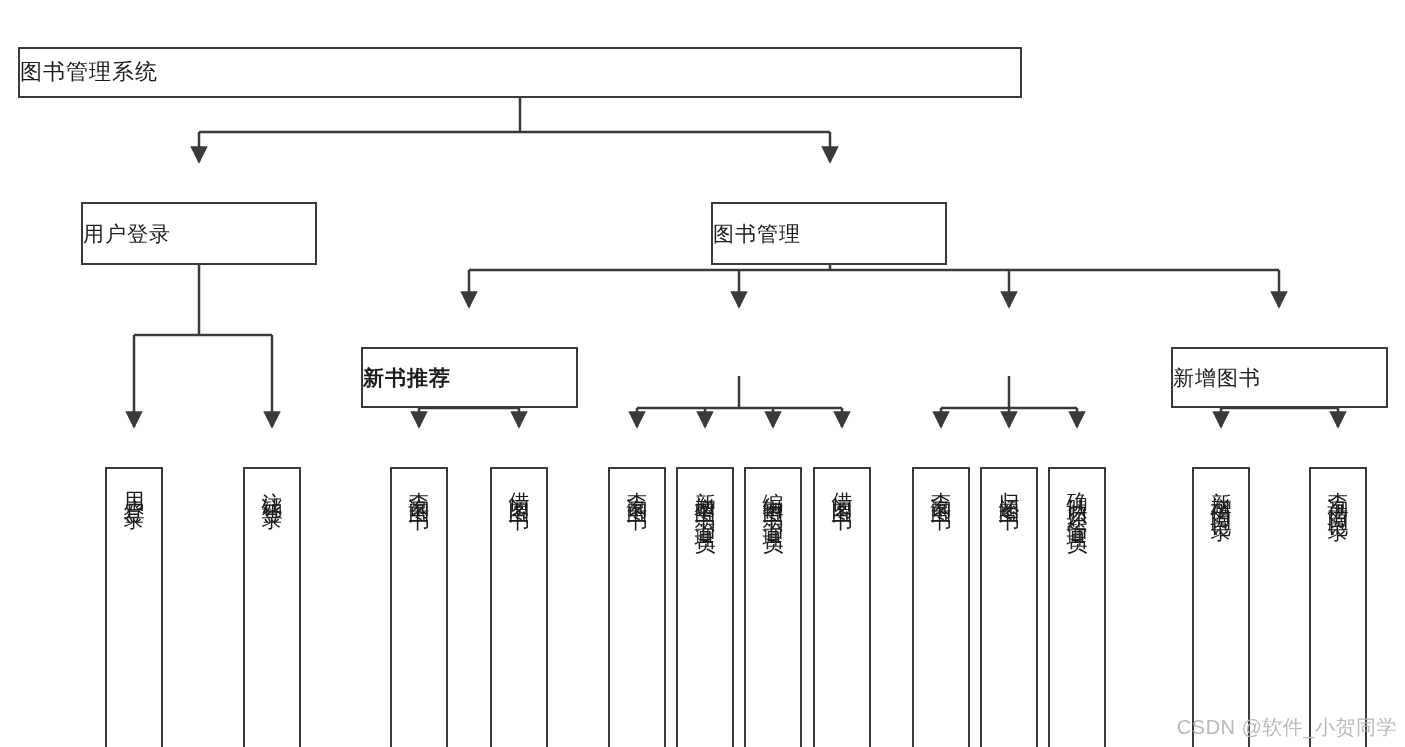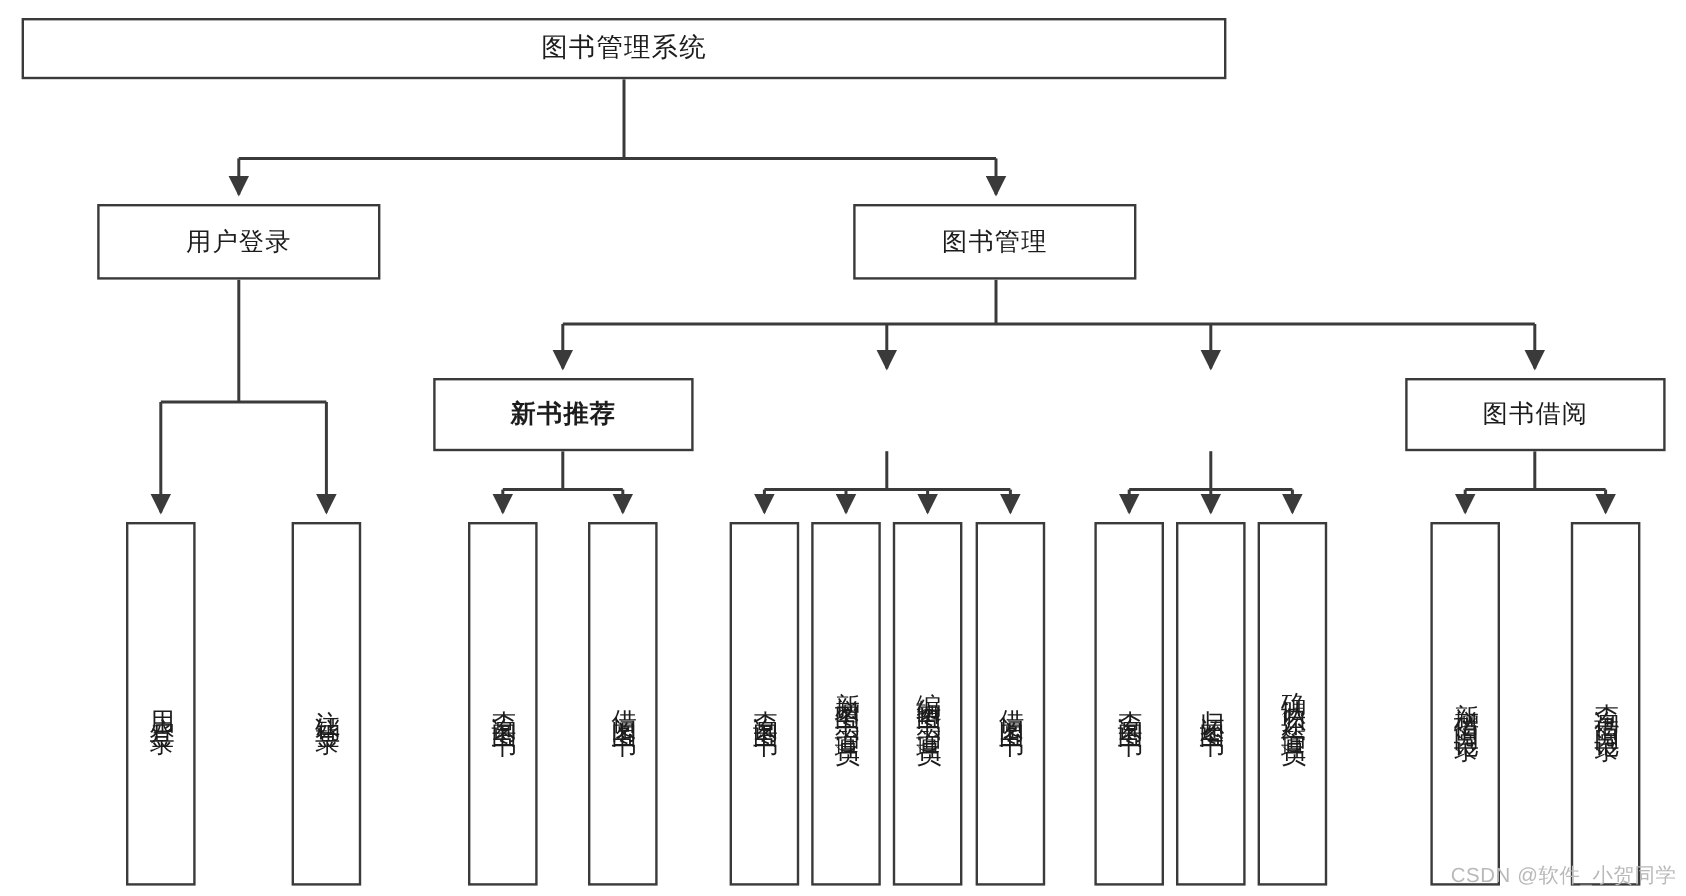--- a/index.html
+++ b/index.html
@@ -27,22 +27,23 @@
     pointer-events: none;
   }
   .node {
     position: absolute;
     box-sizing: border-box;
     border: 2px solid #3a3a3a;
     background: #ffffff;
     color: #1c1c1c;
     display: flex;
     align-items: center;
-    justify-content: center;
+    justify-content: flex-start;
     text-align: center;
+    margin-top: 32px;
   }
   .node.horiz {
     font-size: 21px;
     letter-spacing: 1px;
     line-height: 1.2;
   }
   .node.root {
     font-size: 22px;
   }
   .node.vert {
@@ -55,21 +56,21 @@
   }
   .node.vert .vlabel {
     writing-mode: vertical-rl;
     text-orientation: upright;
     white-space: nowrap;
   }
   .watermark {
     position: absolute;
     right: 8px;
     bottom: 6px;
-    font-size: 17px;
+    font-size: 20px;
     color: #b9b9b9;
     letter-spacing: 0.5px;
     white-space: nowrap;
     user-select: none;
   }
 </style>
 </head>
 <body>
 
 <div id="diagram-root">
@@ -133,21 +134,21 @@
     <span>用户登录</span>
   </div>
   <div class="node horiz" style="left:711px; top:170px; width:236px; height:63px;">
     <span>图书管理</span>
   </div>
 
   <div class="node horiz" style="left:361px; top:315px; width:217px; height:61px;font-weight:bold;">
     <span>新书推荐</span>
   </div>
   <div class="node horiz" style="left:1171px; top:315px; width:217px; height:61px;">
-    <span>图书借阅</span>
+    <span>新增图书</span>
   </div>
 
   <div class="node vert" style="left:105px; top:435px; width:58px; height:303px;">
     <span class="vlabel">用户登录</span>
   </div>
   <div class="node vert" style="left:243px; top:435px; width:58px; height:303px;">
     <span class="vlabel">注销登录</span>
   </div>
 
   <div class="node vert" style="left:390px; top:435px; width:58px; height:303px;">

